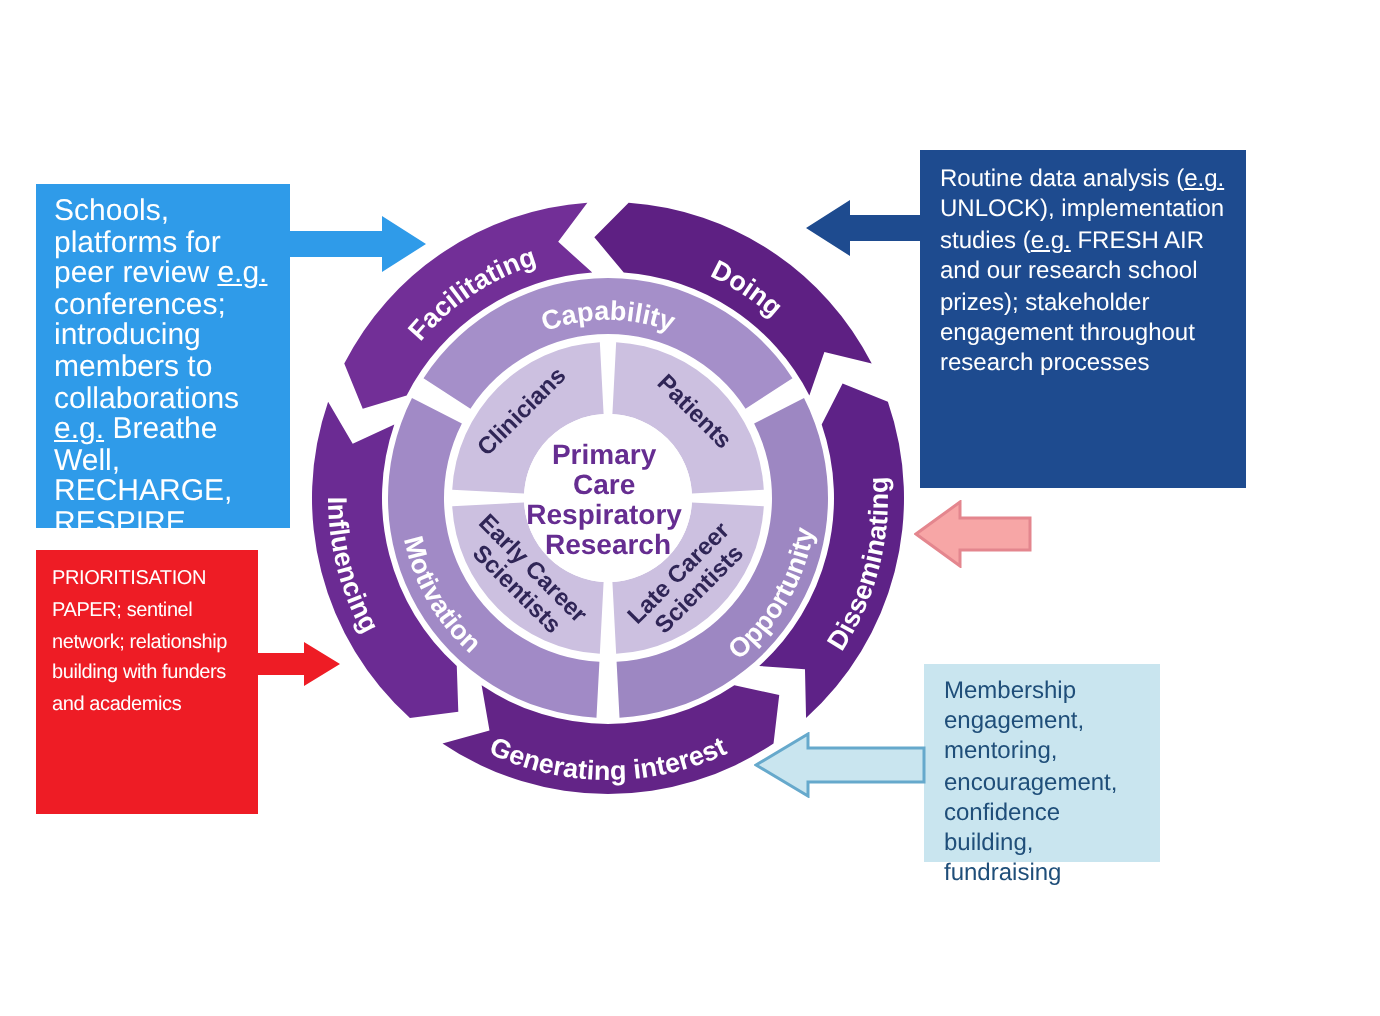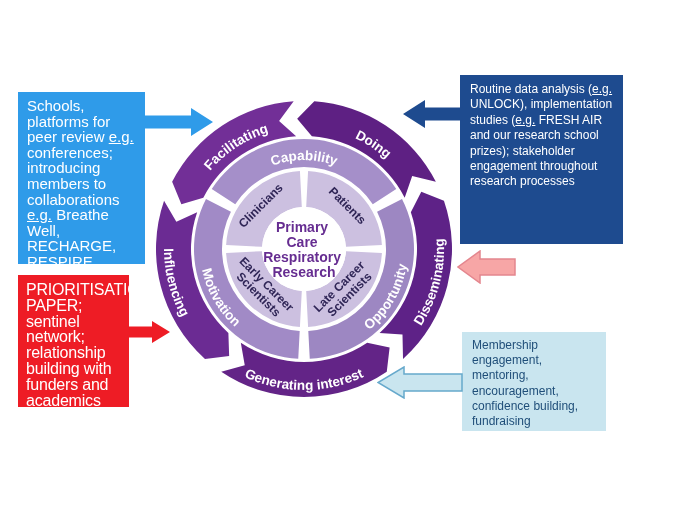--- a/index.html
+++ b/index.html
@@ -6,24 +6,24 @@
   .canvas{position:relative;width:690px;height:508px;background:#ffffff;overflow:hidden;
           font-family:"Liberation Sans",sans-serif;}
   .callout{position:absolute;box-sizing:border-box;text-align:left;}
   .callout .u{text-decoration:underline;}
   #box-facilitating{left:18px;top:92px;width:127px;height:172px;padding:6px 9px;
        font-size:15px;line-height:15.6px;}
   #box-doing{left:460px;top:75px;width:163px;height:169px;padding:7px 10px;
        font-size:12px;line-height:15.4px;}
   #box-disseminating{left:515px;top:225px;width:156px;height:88px;padding:7px 10px;
        font-size:12px;line-height:14.4px;}
-  #box-generating{left:462px;top:332px;width:144px;height:99px;padding:6px 10px;
+  #box-generating{left:462px;top:332px;width:118px;height:99px;padding:6px 10px;
        font-size:12px;line-height:15.2px;}
   #box-influencing{left:18px;top:275px;width:111px;height:132px;padding:7px 8px;
-       font-size:16px;line-height:15.8px;letter-spacing:-0.2px;}
+       font-size:10px;line-height:15.8px;letter-spacing:-0.2px;}
   .arrow{position:absolute;}
   #wheel-svg{position:absolute;left:154px;top:99px;width:300px;height:300px;}
   .ring-label{text-anchor:middle;}
   .outer-label{font-size:13.5px;font-weight:700;fill:#ffffff;}
   .middle-label{font-size:13.5px;font-weight:600;fill:#ffffff;}
   .inner-label{font-size:12px;font-weight:700;fill:#2F2556;text-anchor:middle;}
   .center-label{font-size:14px;font-weight:700;fill:#662D91;text-anchor:middle;}
 </style>
 </head>
 <body>

